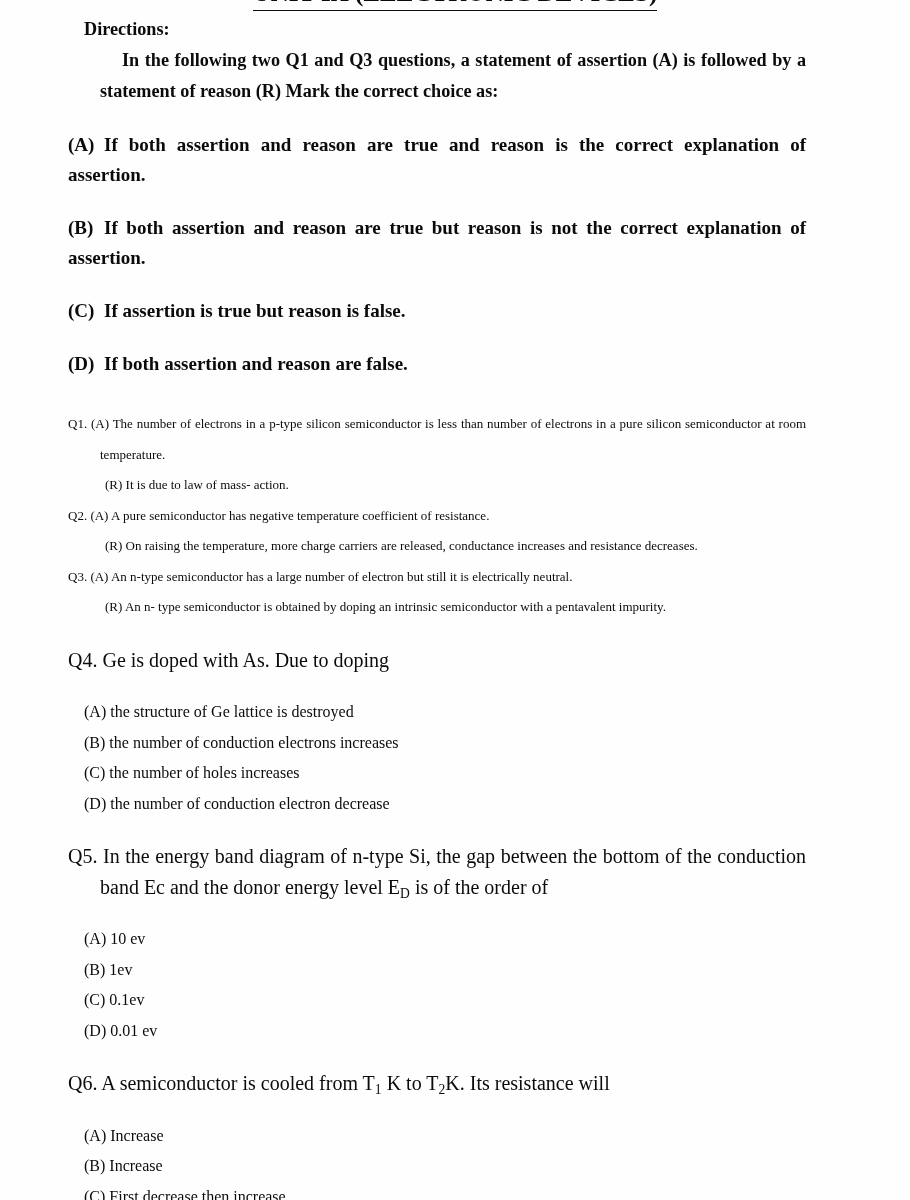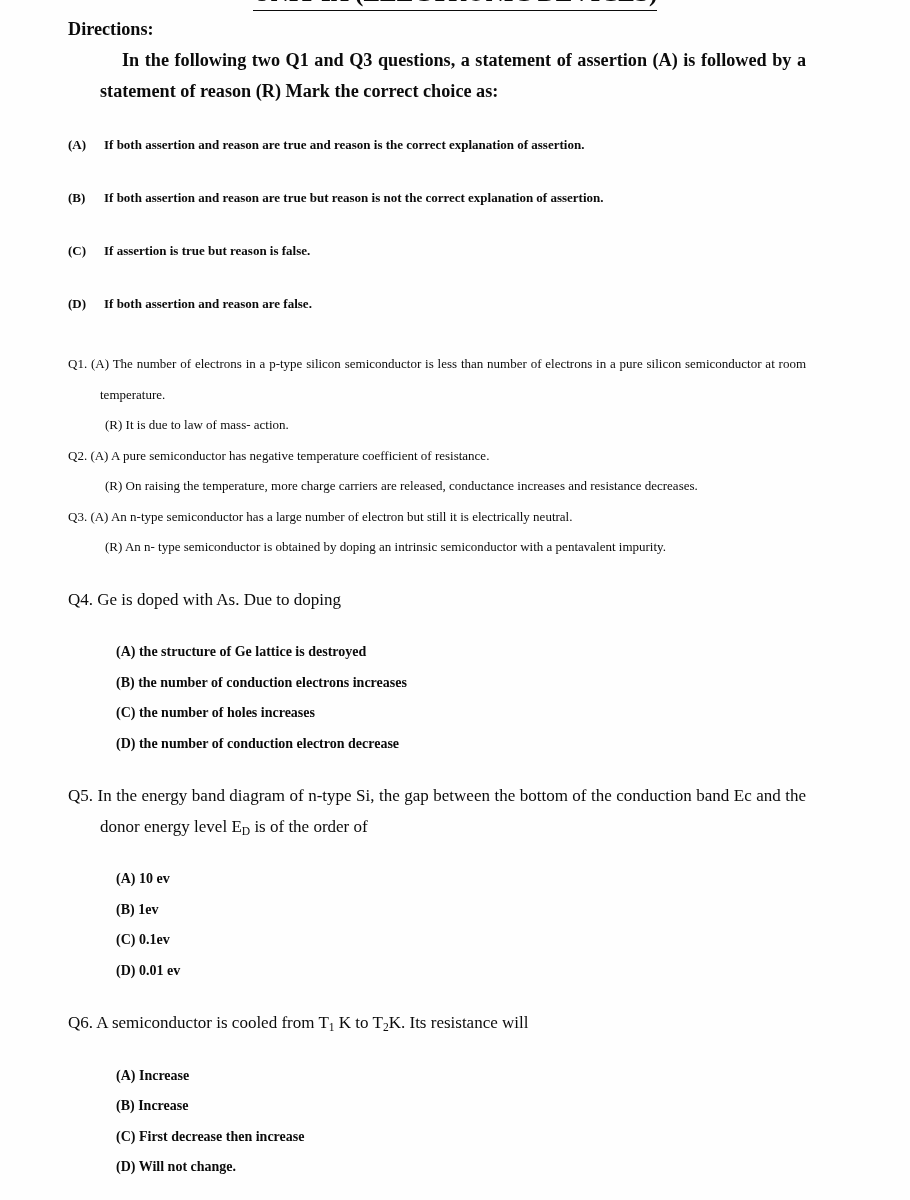--- a/index.html
+++ b/index.html
@@ -58,38 +58,38 @@
     left: 68px;
     top: 14px;
     width: 738px; 
   }
 
   
   .directions-head {
     font-weight: bold;
     font-size: 18.2px;
     line-height: 30px;
-    margin: 0 0 0 0;
+    margin: 0 0 0 16px;
   }
 
   
   .intro {
     font-weight: bold;
     font-size: 18.2px;
     line-height: 31px;
     text-align: justify;
     text-justify: inter-word;
     margin: 1px 0 12px 32px;
     text-indent: 22px;
   }
 
   
   .choice-bold {
     font-weight: bold;
-    font-size: 13px;
+    font-size: 19px;
     line-height: 30px;
     text-align: justify;
     text-justify: inter-word;
     margin-top: 23px;
   }
   .choice-bold .lbl {
     display: inline-block;
     width: 36px;
   }
   .choice-bold.c-last {
@@ -132,40 +132,39 @@
   }
   .line-r2 {
     padding-left: 37px;
     text-indent: 0;
     text-align: justify;
     text-justify: inter-word;
   }
 
   
   .q-stem {
-    font-size: 17px;
+    font-size: 20px;
     line-height: 30.5px;
     padding-left: 32px;
     text-indent: -32px;
     text-align: justify;
     text-justify: inter-word;
   }
 
   
   .opts {
     margin: 0;
     padding: 0;
     list-style: none;
   }
   .opt {
-    font-size: 14px;
+    font-size: 16px;
     line-height: 30.5px;
-    margin-left: 48px;
+    margin-left: 16px;
     white-space: nowrap;
-    font-weight: bold;
   }
 
   sub {
     font-size: 0.68em;
     line-height: 0;
     vertical-align: -0.26em;
   }
 </style>
 </head>
 <body>

